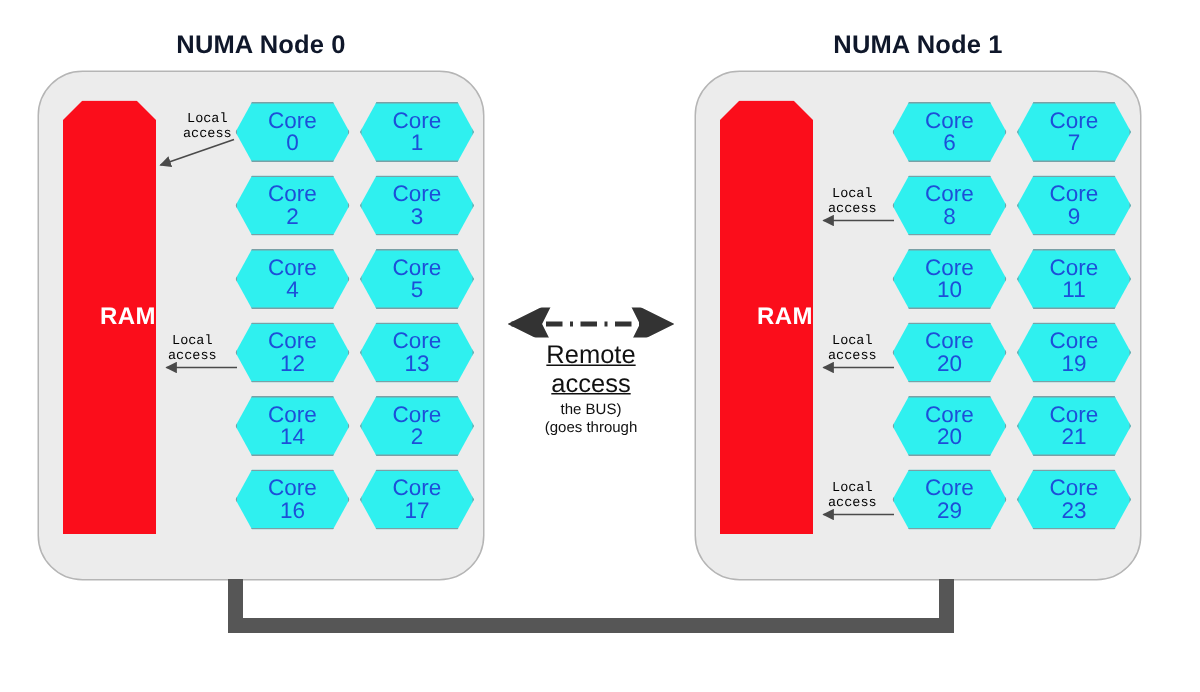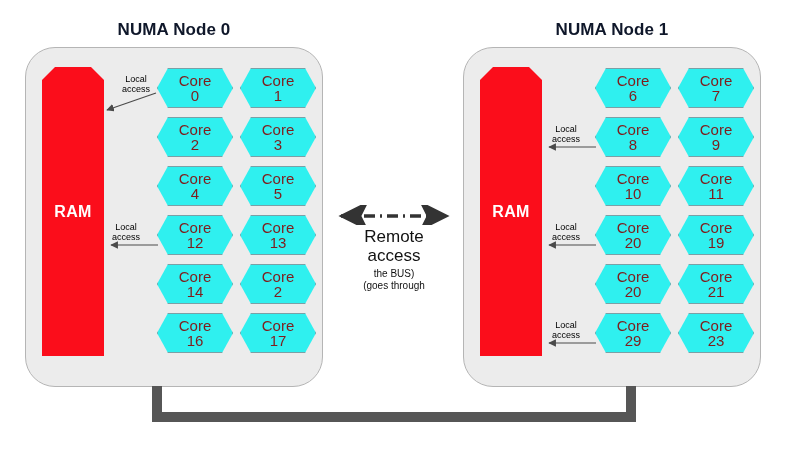--- a/index.html
+++ b/index.html
@@ -46,21 +46,21 @@
   .ram {
     position: absolute;
     background: #fb0d1b;
     width: 62px;
     height: 289px;
     box-sizing: border-box;
     
     clip-path: polygon(0 13px, 13px 0, calc(100% - 13px) 0, 100% 13px, 100% 100%, 0 100%);
     display: flex;
     align-items: center;
-    justify-content: center;
+    justify-content: flex-end;
   }
   #node0-ram { left: 42px; top: 67px; }
   #node1-ram { left: 480px; top: 67px; }
   .ram-label {
     font-size: 16px;
     font-weight: bold;
     color: #ffffff;
     letter-spacing: 0.3px;
   }
 
@@ -73,30 +73,31 @@
     box-sizing: border-box;
     clip-path: polygon(11px 0, calc(100% - 11px) 0, 100% 50%, calc(100% - 11px) 100%, 11px 100%, 0 50%);
     display: flex;
     flex-direction: column;
     align-items: center;
     justify-content: center;
     line-height: 1.02;
   }
   .core-word, .core-num {
     font-size: 15px;
-    color: #7f1d1d;
+    color: #1d4ed8;
   }
 
   .local-access {
     position: absolute;
     font-size: 9px;
     line-height: 1.12;
     color: #000000;
     text-align: center;
     white-space: nowrap;
+    font-family: Liberation Mono, monospace;
   }
 
   .arrow-svg {
     position: absolute;
     overflow: visible;
   }
 
   
   #remote-wrap {
     position: absolute;
@@ -105,20 +106,21 @@
     width: 138px;
     text-align: center;
   }
   #remote-arrow { display: block; }
   #remote-title {
     font-size: 17px;
     line-height: 1.12;
     color: #111111;
     margin-top: 2px;
     text-align: center;
+    text-decoration: underline;
   }
   #remote-sub {
     font-size: 10px;
     line-height: 1.2;
     color: #111111;
     margin-top: 3px;
     text-align: center;
   }
 
   

